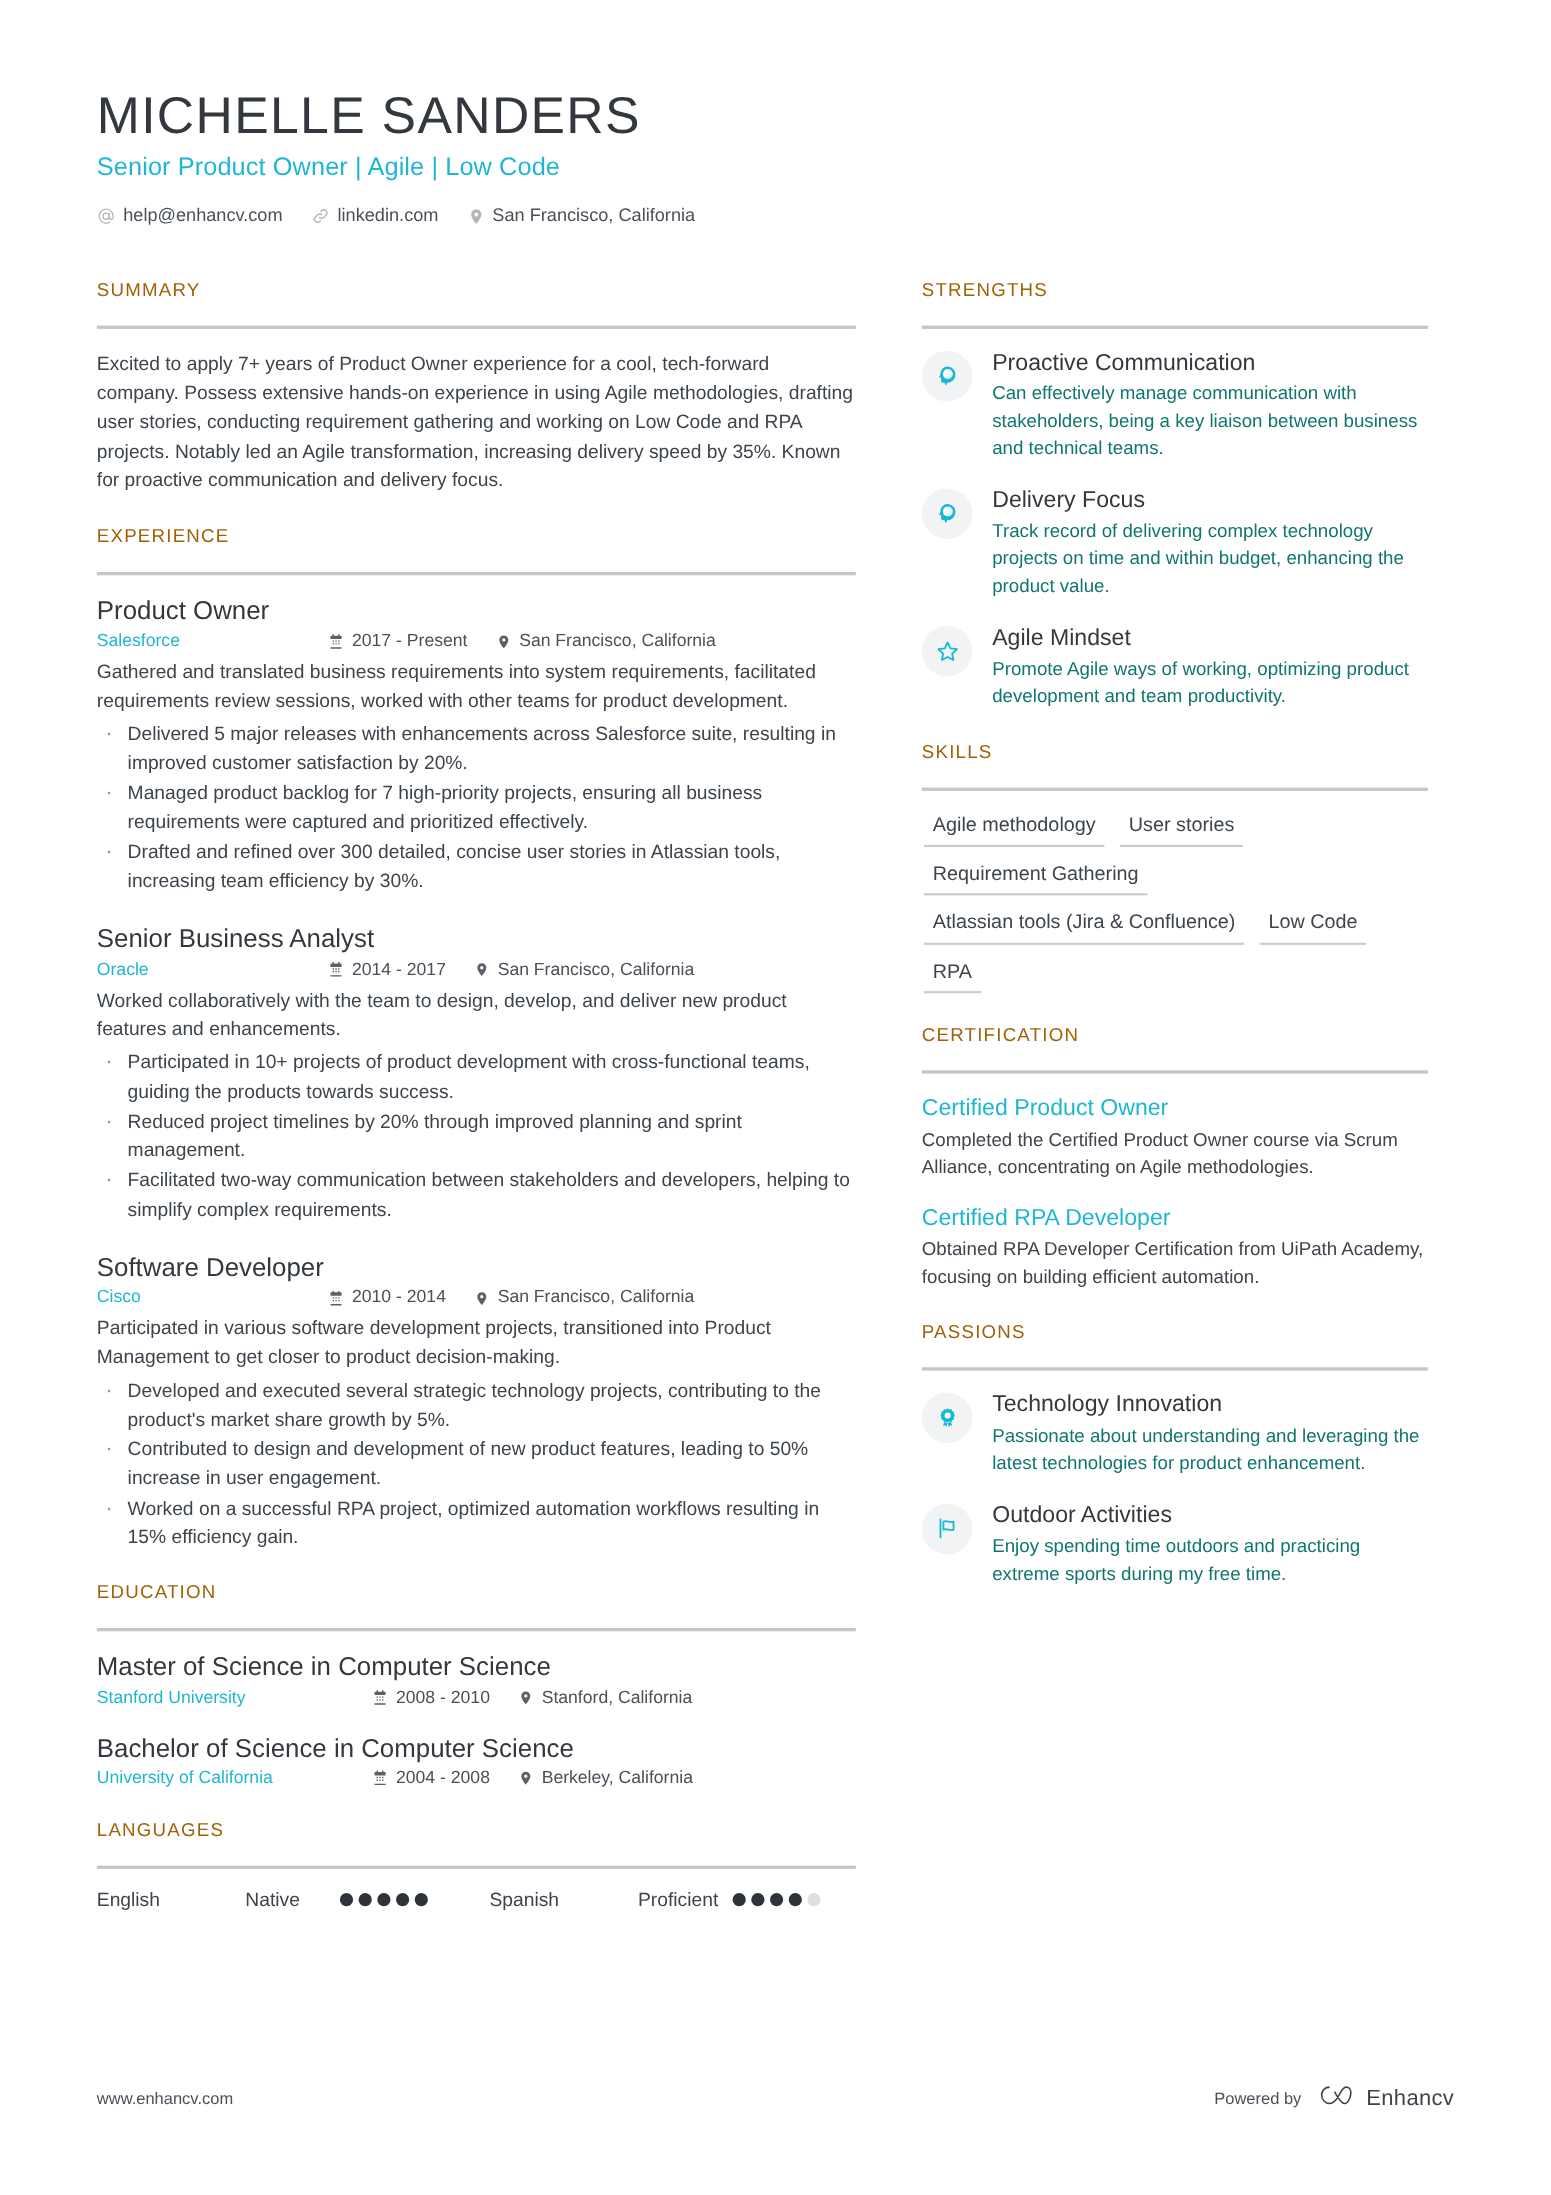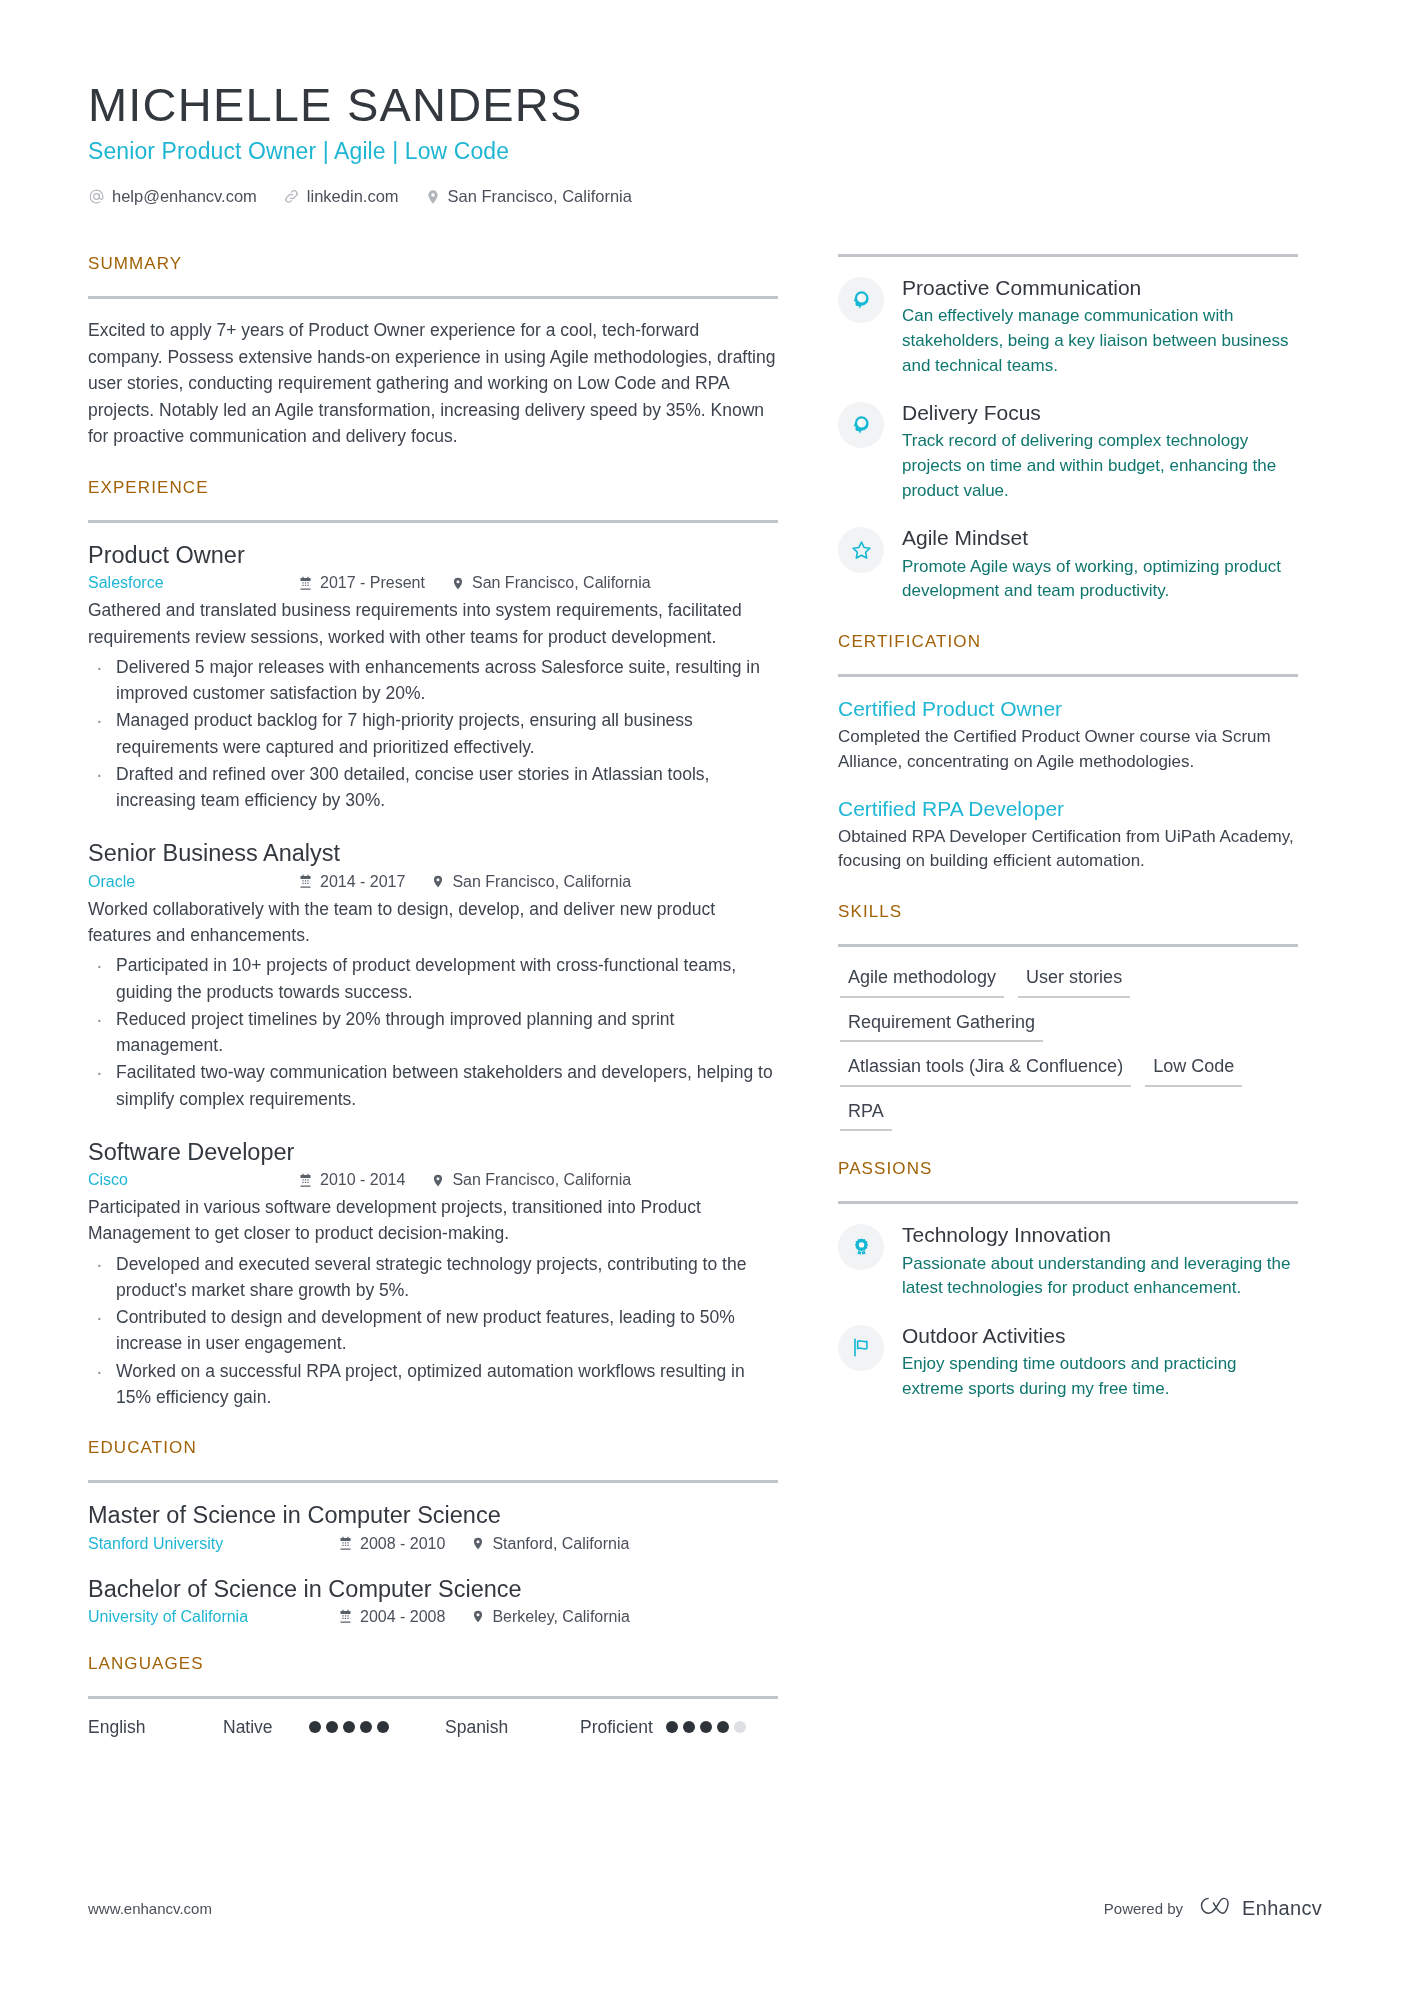--- a/index.html
+++ b/index.html
@@ -471,20 +471,21 @@
               <span class="dot off"></span>
             </span>
           </div>
         </div>
       </div>
     </div>
 
     <div class="col-right">
 
       <div class="section">
+        <h2 class="section-title">STRENGTHS</h2>
         <div class="section-rule"></div>
 
         <div class="feature">
           <div class="feature-icon">
             <svg width="22" height="22" viewBox="0 0 24 24" fill="#15b8d5">
               <path d="M12.5 2.5a7.2 7.2 0 0 0-7.2 7.2c0 1.2-.5 2-1 2.7-.3.4-.1 1 .4 1h1.3v3.1c0 1.1.9 2 2 2h1.4l1.4 3 1.4-3.1a7.2 7.2 0 0 0 .3-15.9zm.2 2.3a5 5 0 1 1 0 10 5 5 0 0 1 0-10z"></path>
               <path d="M12.7 5.6a4.2 4.2 0 0 0-4.2 4.2c0 2.3 1.9 4.2 4.2 4.2V5.6z" fill="#ffffff"></path>
             </svg>
           </div>
           <div class="feature-body">
@@ -509,46 +510,46 @@
         <div class="feature">
           <div class="feature-icon">
             <svg width="23" height="23" viewBox="0 0 24 24" fill="none" stroke="#15b8d5" stroke-width="1.7" stroke-linejoin="round">
               <path d="M12 3.2l2.7 5.6 6.1.8-4.5 4.2 1.1 6.1L12 17l-5.4 2.9 1.1-6.1-4.5-4.2 6.1-.8z"></path>
             </svg>
           </div>
           <div class="feature-body">
             <h3 class="feature-title">Agile Mindset</h3>
             <p class="feature-text">Promote Agile ways of working, optimizing product development and team productivity.</p>
           </div>
-        </div>
-      </div>
-
-      <div class="section">
-        <h2 class="section-title">CERTIFICATION</h2>
-        <div class="section-rule"></div>
-        <div class="cert">
-          <h3 class="cert-title">Certified Product Owner</h3>
-          <p class="cert-text">Completed the Certified Product Owner course via Scrum Alliance, concentrating on Agile methodologies.</p>
-        </div>
-        <div class="cert">
-          <h3 class="cert-title">Certified RPA Developer</h3>
-          <p class="cert-text">Obtained RPA Developer Certification from UiPath Academy, focusing on building efficient automation.</p>
         </div>
       </div>
 
       <div class="section">
         <h2 class="section-title">SKILLS</h2>
         <div class="section-rule"></div>
         <div class="skills-wrap">
           <span class="skill-tag">Agile methodology</span>
           <span class="skill-tag">User stories</span>
           <span class="skill-tag">Requirement Gathering</span>
           <span class="skill-tag">Atlassian tools (Jira &amp; Confluence)</span>
           <span class="skill-tag">Low Code</span>
           <span class="skill-tag">RPA</span>
+        </div>
+      </div>
+
+      <div class="section">
+        <h2 class="section-title">CERTIFICATION</h2>
+        <div class="section-rule"></div>
+        <div class="cert">
+          <h3 class="cert-title">Certified Product Owner</h3>
+          <p class="cert-text">Completed the Certified Product Owner course via Scrum Alliance, concentrating on Agile methodologies.</p>
+        </div>
+        <div class="cert">
+          <h3 class="cert-title">Certified RPA Developer</h3>
+          <p class="cert-text">Obtained RPA Developer Certification from UiPath Academy, focusing on building efficient automation.</p>
         </div>
       </div>
 
       <div class="section">
         <h2 class="section-title">PASSIONS</h2>
         <div class="section-rule"></div>
 
         <div class="feature">
           <div class="feature-icon">
             <svg width="21" height="21" viewBox="0 0 24 24" fill="#15b8d5">

